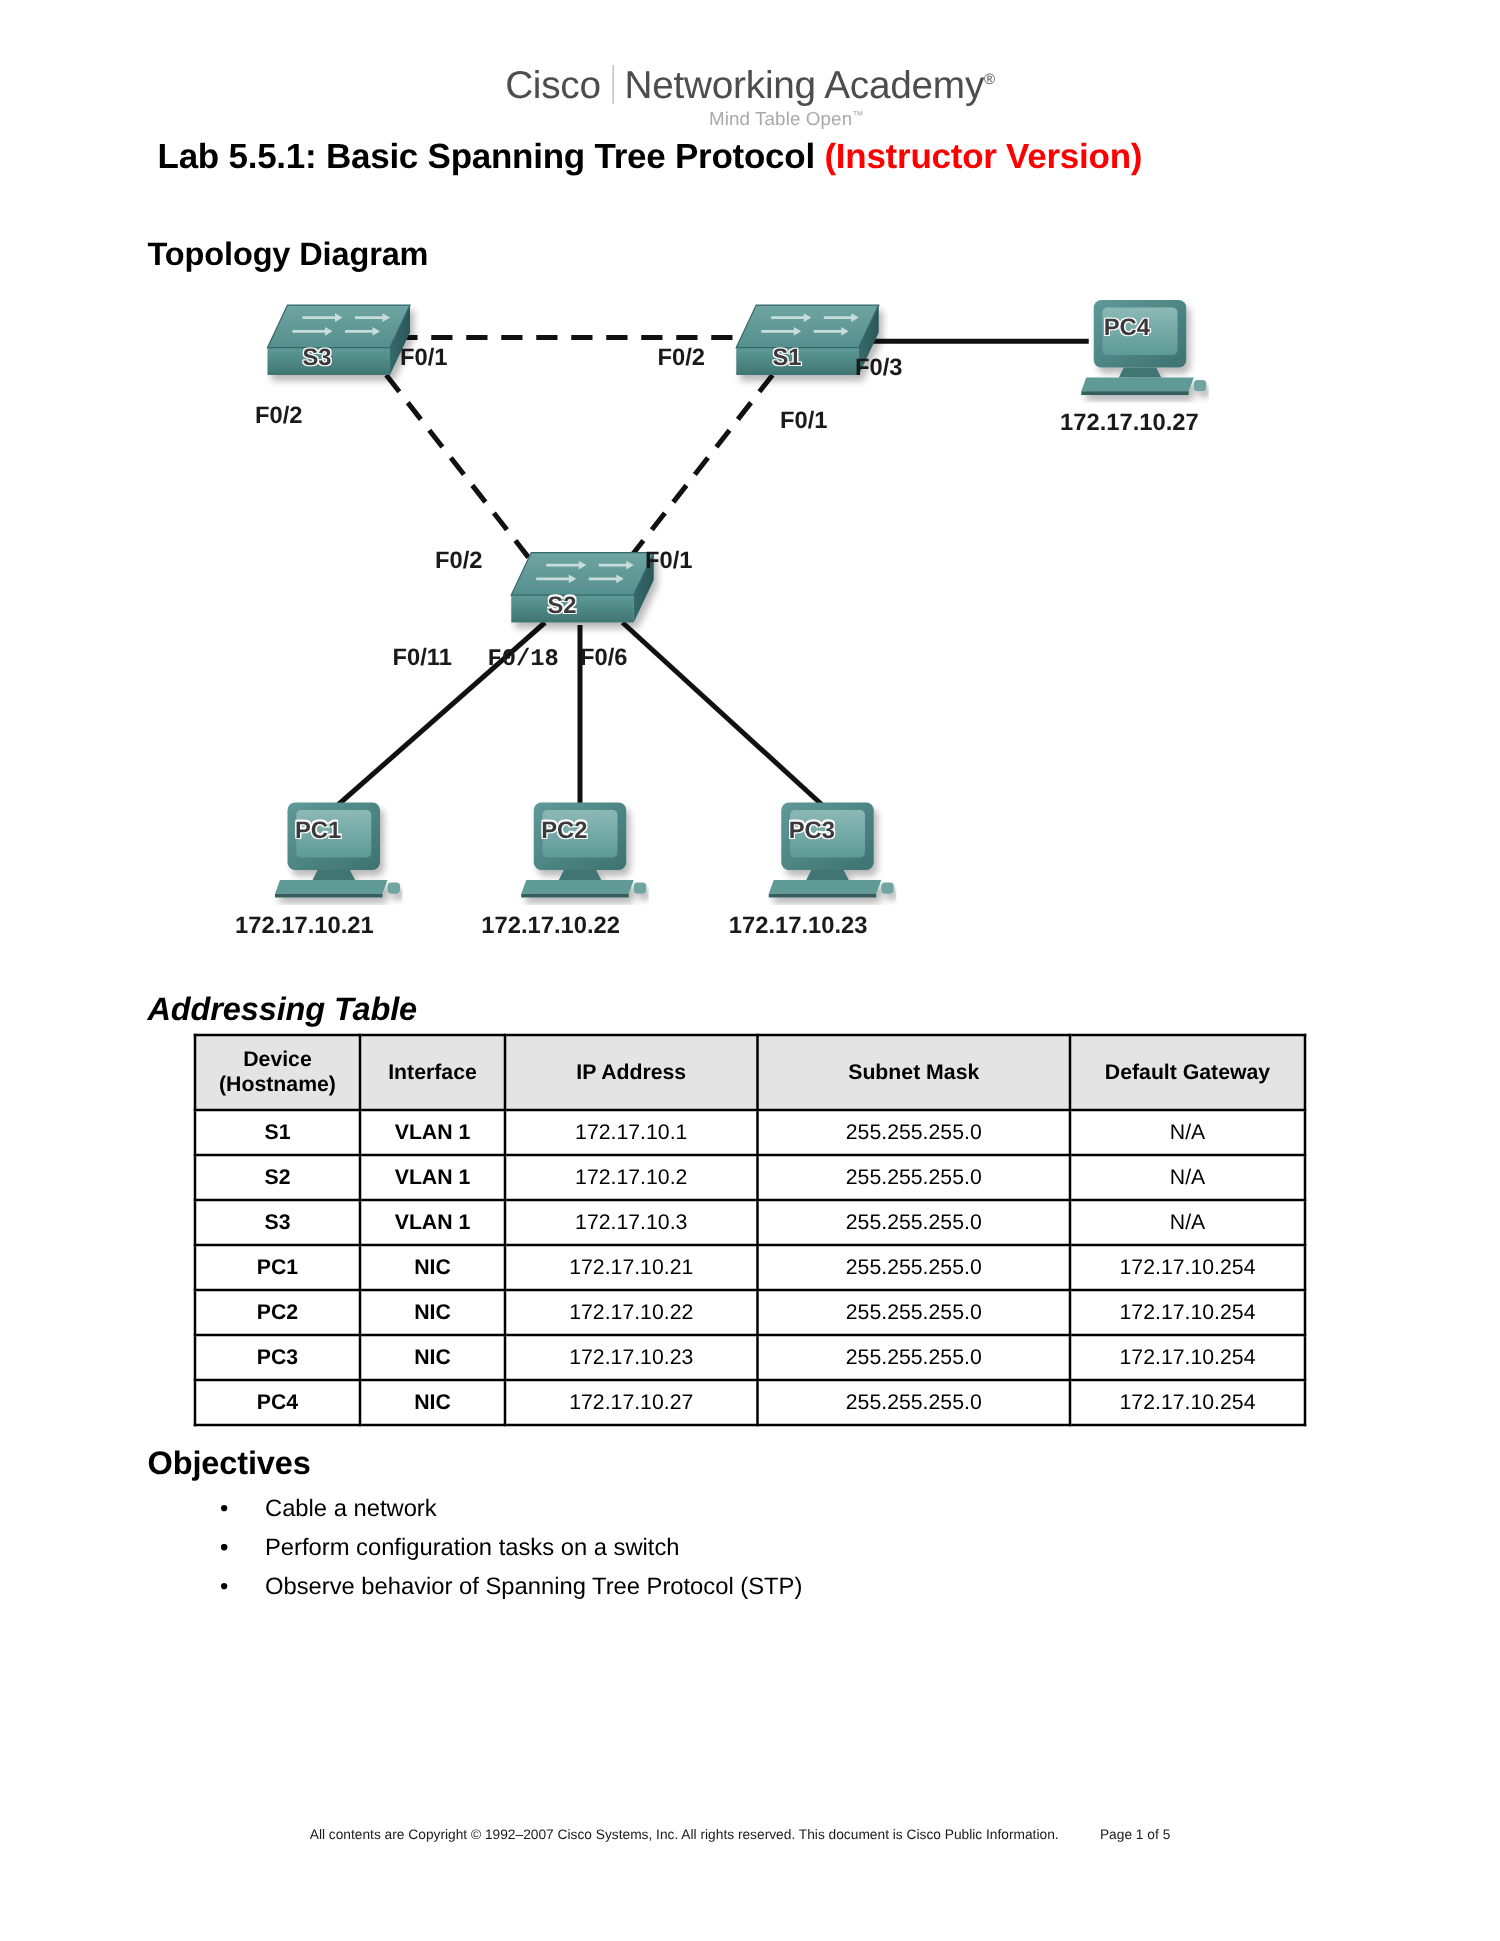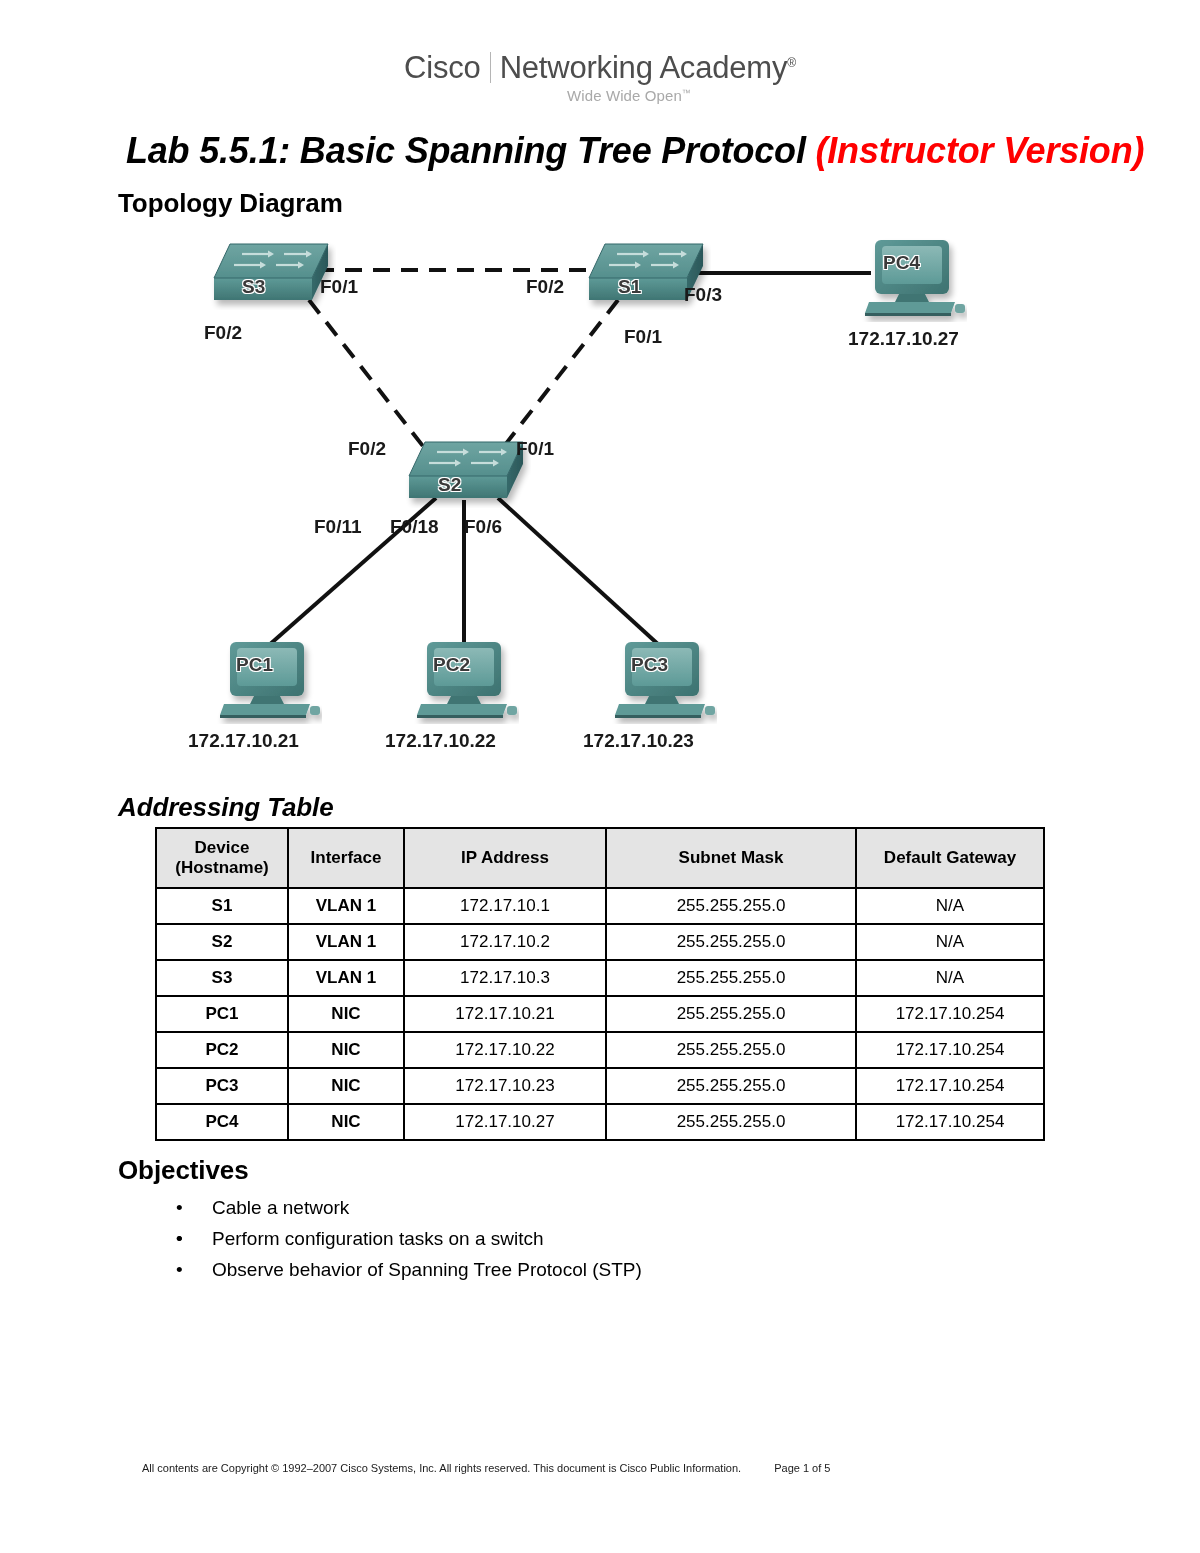--- a/index.html
+++ b/index.html
@@ -55,26 +55,25 @@
     margin-top: 2px;
     margin-left: 58px;
     letter-spacing: 0.1px;
   }
   .logo-tm { font-size: 9px; vertical-align: 5px; }
 
   
   .doc-title {
     position: absolute;
     left: 126px;
-    top: 130px;
-    font-size: 36px;
+    top: 109px;
+    font-size: 28px;
     font-weight: bold;
     letter-spacing: -0.2px;
     white-space: nowrap;
-    font-style: italic;
   }
   .title-instructor { color: #ff0000; }
 
   .h2 {
     position: absolute;
     left: 118px;
     font-size: 26px;
     font-weight: bold;
     letter-spacing: -0.1px;
   }
@@ -177,34 +176,35 @@
 
   
   .footer {
     position: absolute;
     left: 142px;
     top: 1462px;
     width: 900px;
     font-size: 11px;
     color: #1a1a1a;
     white-space: nowrap;
+    text-align: center;
   }
   .footer-page { margin-left: 30px; }
 </style>
 </head>
 <body>
 
 <div class="page">
 
   <div class="logo-wrap">
     <div class="logo-main">
       <span class="logo-cisco">Cisco</span><span class="logo-divider"></span><span class="logo-na">Networking Academy</span><span class="logo-reg">®</span>
     </div>
     <div class="logo-tag">
-      <span>Wide Wide Open</span><span class="logo-tm">™</span>
+      <span>Mind Table Open</span><span class="logo-tm">™</span>
     </div>
   </div>
 
   <div class="doc-title">
     <span>Lab 5.5.1: Basic Spanning Tree Protocol</span>
     <span class="title-instructor">(Instructor Version)</span>
   </div>
 
   <div class="h2 h2-topology">Topology Diagram</div>
 
@@ -305,21 +305,21 @@
     <div class="nodelabel" style="left:505px; top:426px;">PC3</div>
 
     <div class="iface" style="left:194px; top:48px;">F0/1</div>
     <div class="iface" style="left:78px;  top:94px;">F0/2</div>
     <div class="iface" style="left:400px; top:48px;">F0/2</div>
     <div class="iface" style="left:558px; top:56px;">F0/3</div>
     <div class="iface" style="left:498px; top:98px;">F0/1</div>
     <div class="iface" style="left:222px; top:210px;">F0/2</div>
     <div class="iface" style="left:390px; top:210px;">F0/1</div>
     <div class="iface" style="left:188px; top:288px;">F0/11</div>
-    <div class="iface" style="left:264px; top:288px;">F0/18</div>
+    <div class="iface" style="left:264px; top:288px;font-family:Liberation Mono, monospace;">F0/18</div>
     <div class="iface" style="left:338px; top:288px;">F0/6</div>
 
     <div class="ipcap" style="left:722px; top:100px;">172.17.10.27</div>
     <div class="ipcap" style="left:62px;  top:502px;">172.17.10.21</div>
     <div class="ipcap" style="left:259px; top:502px;">172.17.10.22</div>
     <div class="ipcap" style="left:457px; top:502px;">172.17.10.23</div>
   </div>
 
   <div class="h2 h2-addressing">Addressing Table</div>
 

